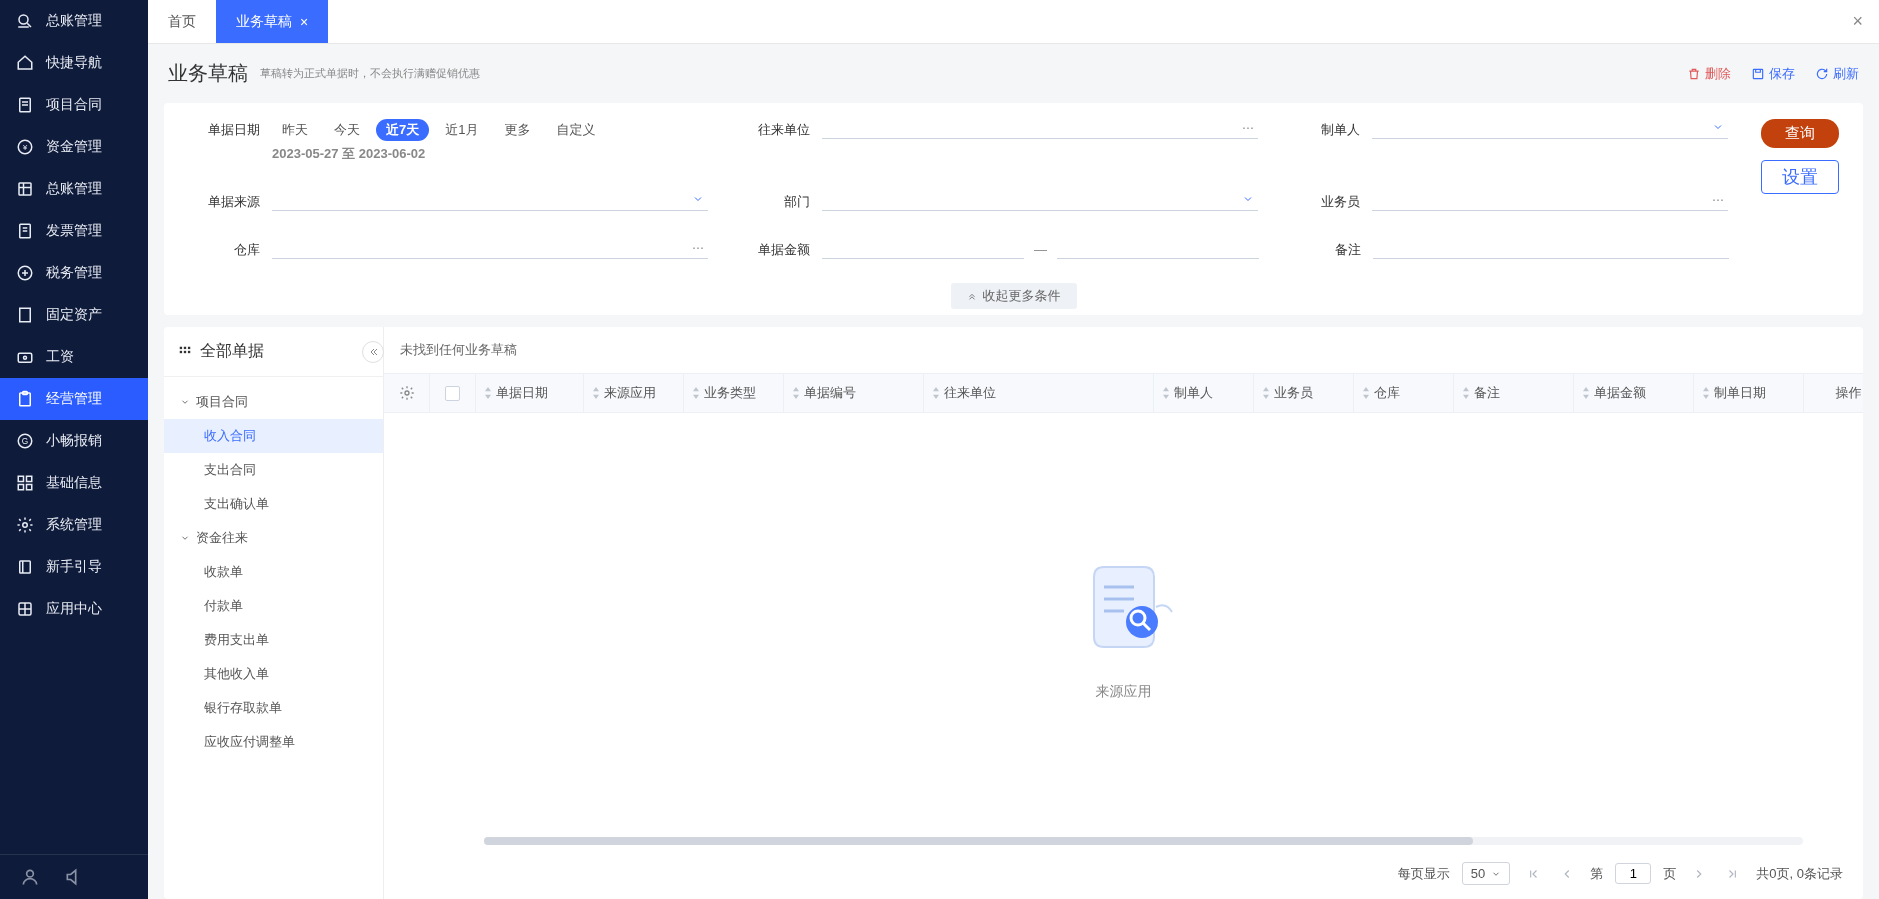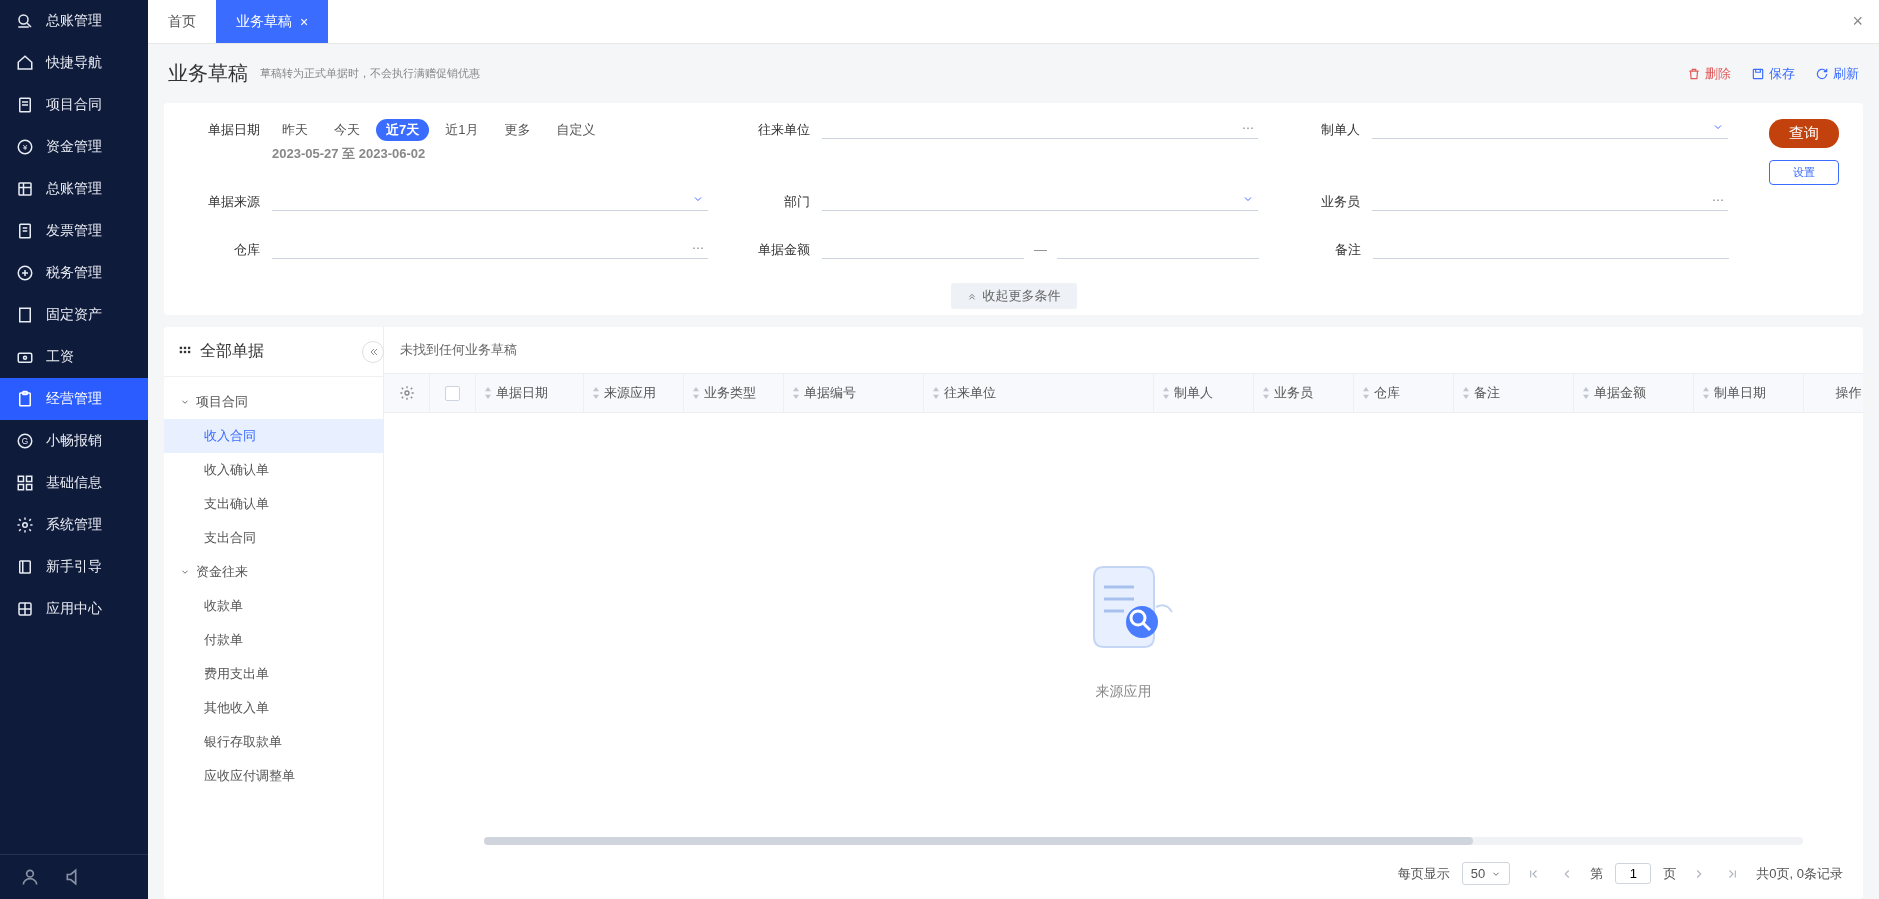--- a/index.html
+++ b/index.html
@@ -42,21 +42,21 @@
     .filter-value { flex: 1; min-width: 0; }
     .date-shortcuts { display: flex; gap: 6px; flex-wrap: wrap; align-items: center; font-size: 13px; color: #555; }
     .date-chip { padding: 2px 10px; border-radius: 12px; cursor: pointer; }
     .date-chip.active { background: #3a6cff; color: #fff; font-weight: bold; }
     .date-range { color: #888; font-size: 13px; margin-top: 4px; font-weight: bold; }
     .filter-input { width: 100%; border: none; border-bottom: 1px solid #ccd4e0; padding: 2px 24px 2px 2px; font-size: 13px; background: transparent; position: relative; }
     .filter-input-wrap { position: relative; }
     .filter-input-icon { position: absolute; right: 4px; top: 2px; color: #888; font-size: 12px; }
     .side-actions { position: absolute; right: 24px; top: 16px; display: flex; flex-direction: column; gap: 12px; }
     .btn-primary { background: #c2410c; color: #fff; border: none; padding: 5px 20px; border-radius: 14px; cursor: pointer; font-size: 15px; }
-    .btn-outline { background: #fff; color: #3a6cff; border: 1px solid #3a6cff; padding: 4px 20px; border-radius: 4px; cursor: pointer; font-size: 11px; }
+    .btn-outline { background: #fff; color: #3a6cff; border: 1px solid #3a6cff; padding: 4px 20px; border-radius: 4px; cursor: pointer; font-size: 18px; }
     .collapse-bar { text-align: center; padding: 6px; cursor: pointer; color: #666; font-size: 13px; }
     .collapse-pill { display: inline-flex; align-items: center; gap: 6px; background: #eef1f6; padding: 4px 16px; border-radius: 3px; }
     .chevron-up { width: 10px; height: 10px; display: inline-block; }
     .amount-dash { color: #888; padding: 0 10px; }
 
     
     .content { margin: 12px 16px 0; flex: 1; display: flex; gap: 0; min-height: 0; }
 
     
     .tree-panel { width: 220px; background: #fff; border-radius: 4px 0 0 4px; border-right: 1px solid #eee; position: relative; display: flex; flex-direction: column; }
@@ -446,23 +446,22 @@
           <div class="tree-group">
             <div class="tree-group-header">
               <span class="tree-chevron">
                   <svg viewBox="0 0 24 24" width="10" height="10" fill="none" stroke="currentColor" stroke-width="2">
                     <path d="M6 9l6 6 6-6"></path>
                   </svg>
                 </span>
               <span>项目合同</span>
             </div>
             <div class="tree-leaf active">收入合同</div>
-            <div class="tree-leaf">收入确认单</div>
+            <div class="tree-leaf">支出合同</div>
             <div class="tree-leaf">支出确认单</div>
-            <div class="tree-leaf">支出合同</div>
           </div>
           <div class="tree-group">
             <div class="tree-group-header">
               <span class="tree-chevron">
                   <svg viewBox="0 0 24 24" width="10" height="10" fill="none" stroke="currentColor" stroke-width="2">
                     <path d="M6 9l6 6 6-6"></path>
                   </svg>
                 </span>
               <span>资金往来</span>
             </div>

